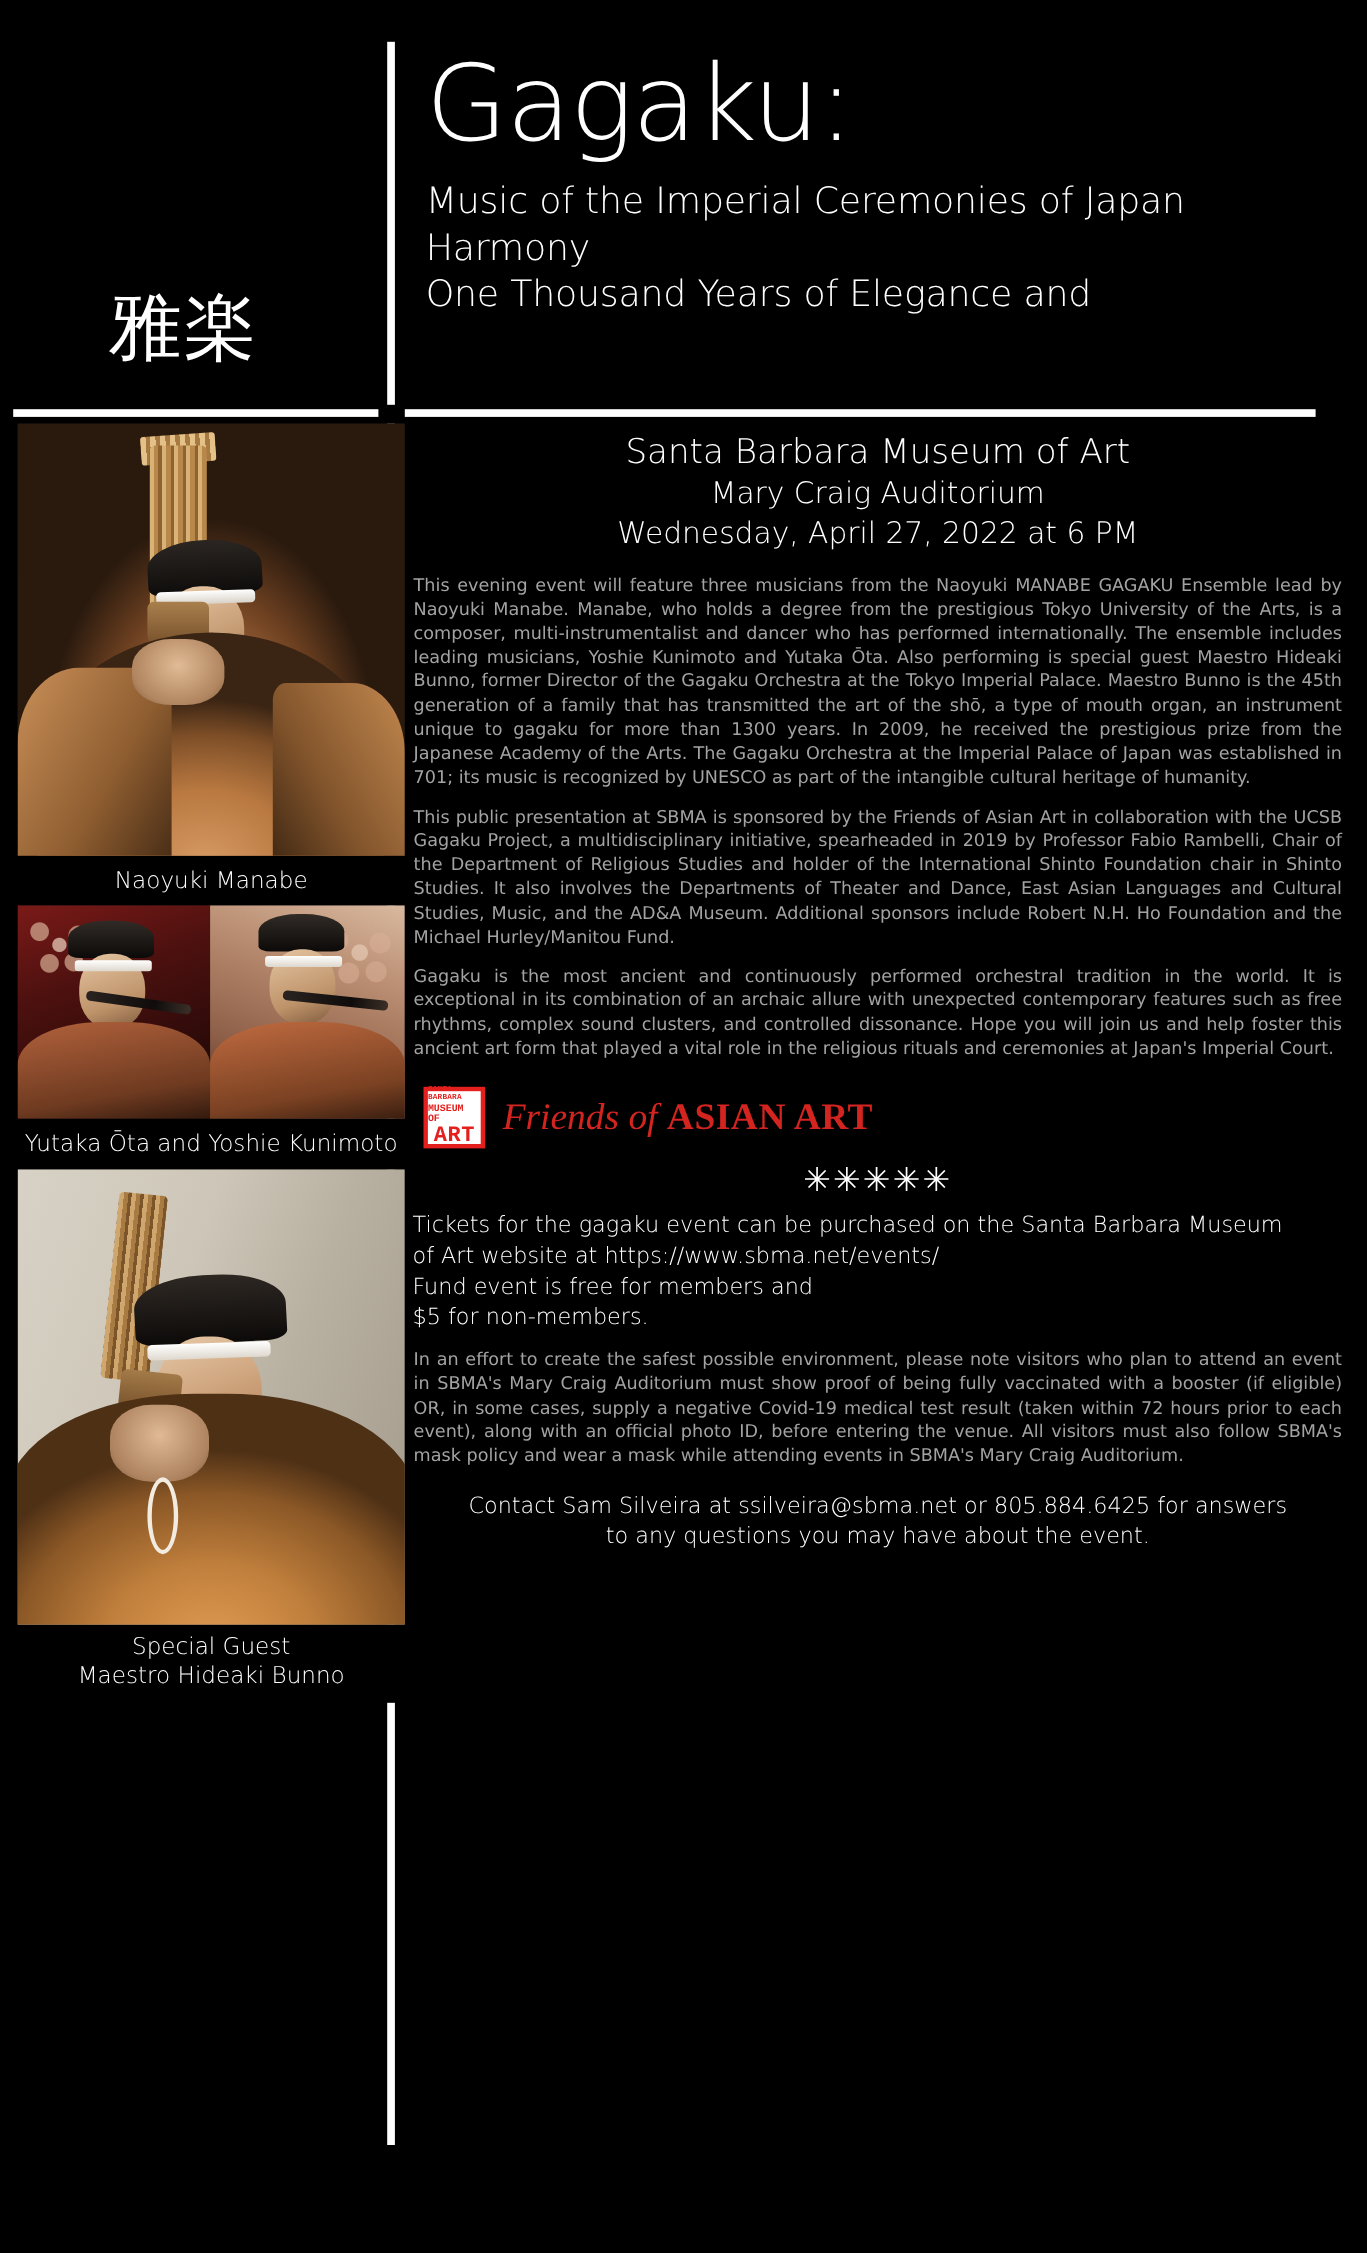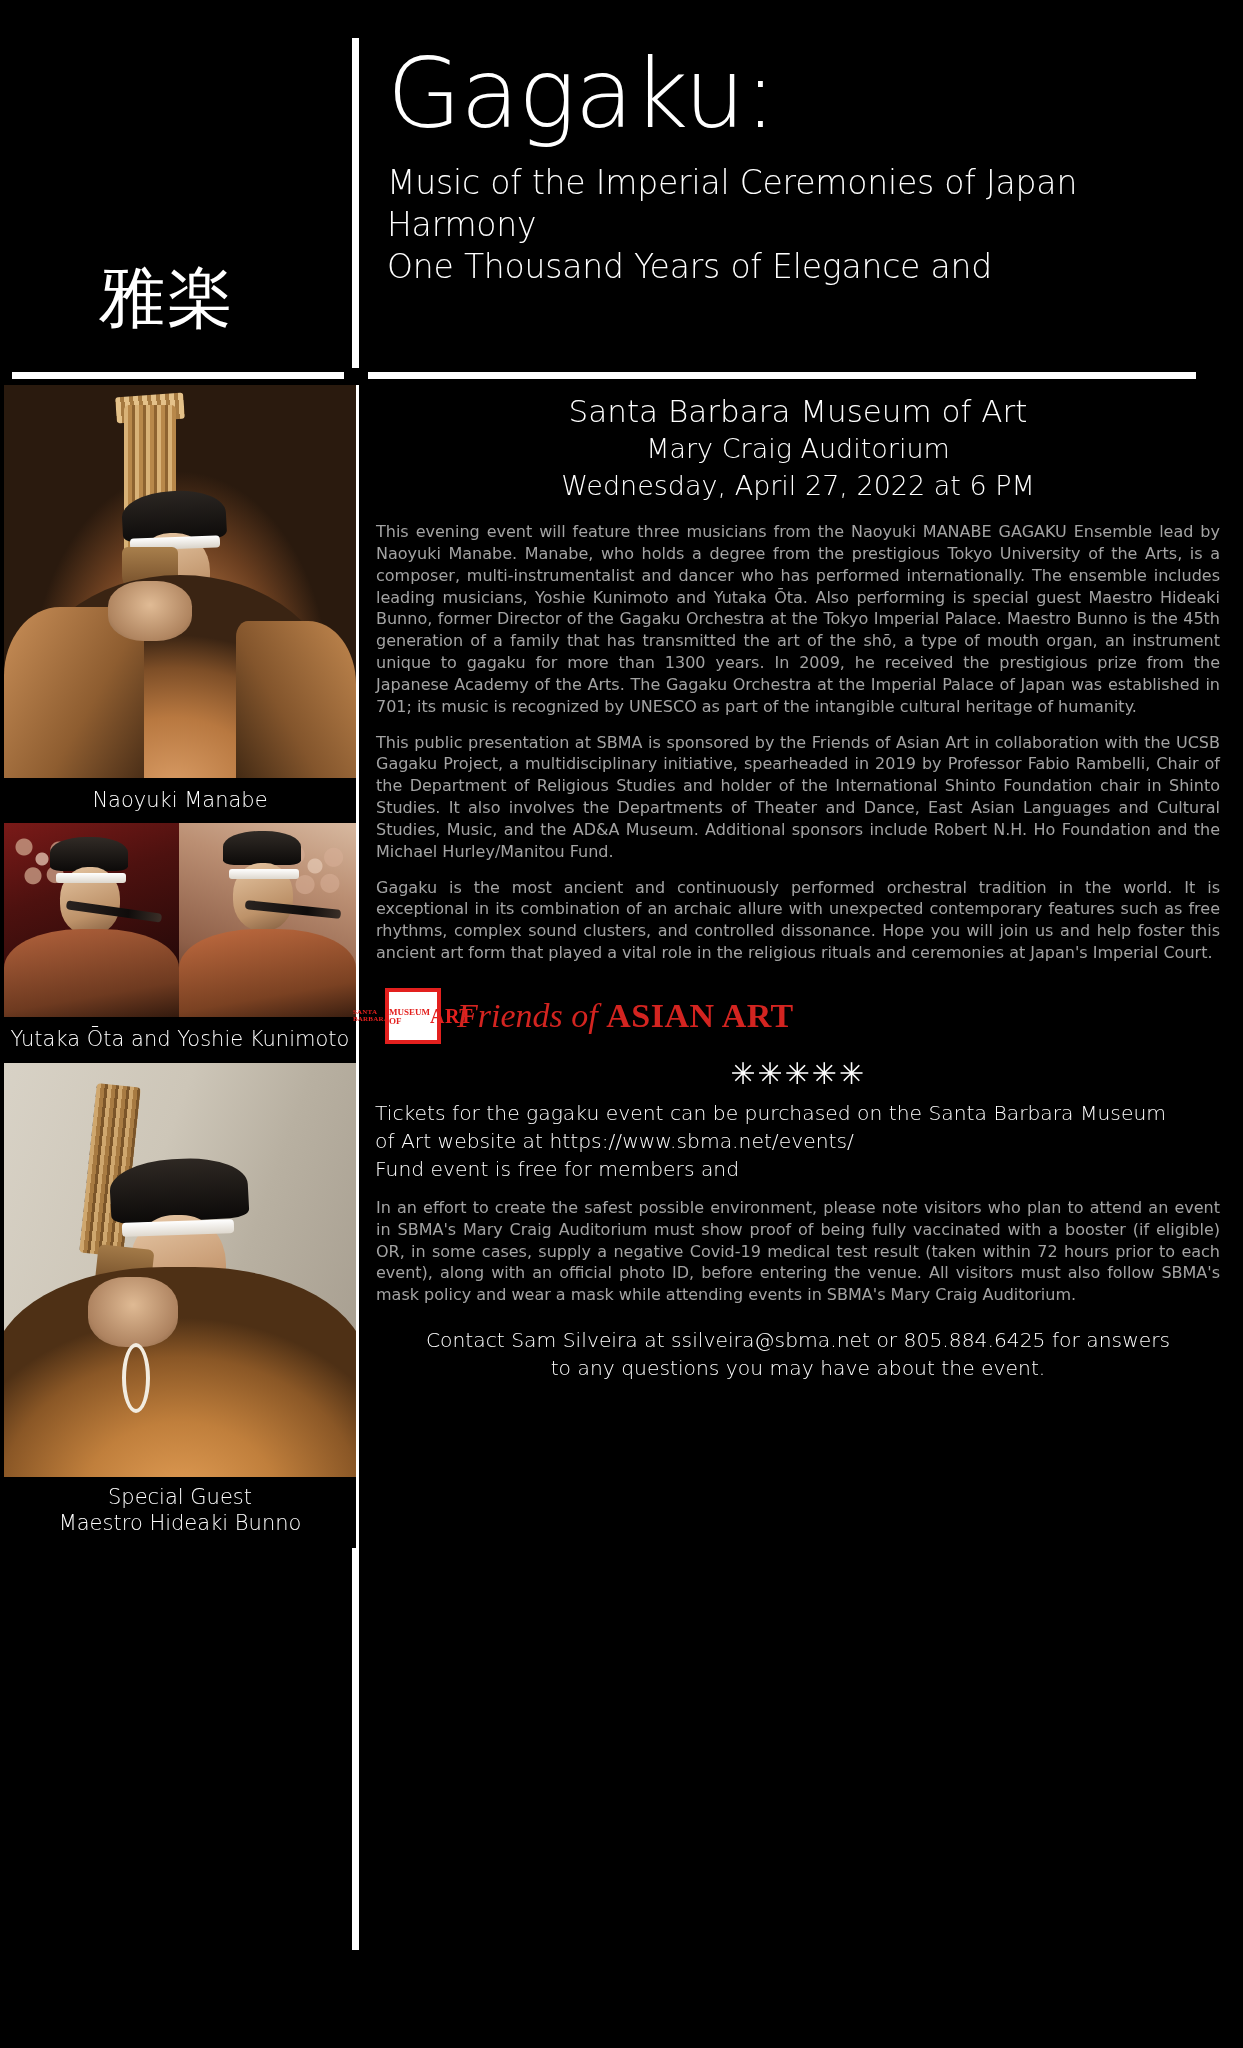--- a/index.html
+++ b/index.html
@@ -90,21 +90,21 @@
   
   .body-area {
     position: absolute;
     top: 385px;
     left: 0;
     width: 1243px;
     height: 1663px;
   }
   .left-col {
     position: absolute;
-    left: 4px;
+    left: 16px;
     top: 0;
     width: 352px;
     height: 100%;
   }
   .col-divider {
     position: absolute;
     left: 352px;
     top: 0;
     width: 7px;
     height: 1565px;
@@ -348,24 +348,24 @@
   }
   .sbma-mark {
     width: 56px; height: 56px;
     background: #e3201e;
     padding: 4px;
     flex: 0 0 auto;
   }
   .sbma-mark-inner {
     width: 100%; height: 100%;
     background: #ffffff;
-    display: flex; flex-direction: row;
+    display: flex; flex-direction: column;
     align-items: center; justify-content: center;
     color: #e3201e;
-    font-family: Liberation Serif, serif;
+    font-family: Liberation Mono, monospace;
     line-height: 1;
   }
   .sbma-l1 { font-size: 7px; font-weight: bold; letter-spacing: .2px; }
   .sbma-l2 { font-size: 9px; font-weight: bold; margin-top: 2px; }
   .sbma-l3 { font-size: 20px; font-weight: bold; margin-top: 1px; letter-spacing: .5px; }
   .foaa {
     margin-left: 16px;
     color: #d32420;
     font-family: "Liberation Serif", serif;
     font-size: 34px;
@@ -507,20 +507,21 @@
           <span class="it">Friends of </span><span class="bold">ASIAN ART</span>
         </div>
       </div>
 
       <div class="stars">✳✳✳✳✳</div>
 
       <div class="center-block">
         <div>Tickets for the gagaku event can be purchased on the Santa Barbara Museum</div>
         <div>of Art website at https://www.sbma.net/events/</div>
         <div>Fund event is free for members and</div>
+        <div>$5 for non-members.</div>
       </div>
 
       <p class="para">In an effort to create the safest possible environment, please note visitors who plan to attend an event in SBMA's Mary Craig Auditorium must show proof of being fully vaccinated with a booster (if eligible) OR, in some cases, supply a negative Covid-19 medical test result (taken within 72 hours prior to each event), along with an official photo ID, before entering the venue. All visitors must also follow SBMA's mask policy and wear a mask while attending events in SBMA's Mary Craig Auditorium.</p>
 
       <div class="contact">
         <div>Contact Sam Silveira at ssilveira@sbma.net or 805.884.6425 for answers</div>
         <div>to any questions you may have about the event.</div>
       </div>
 
     </div>

